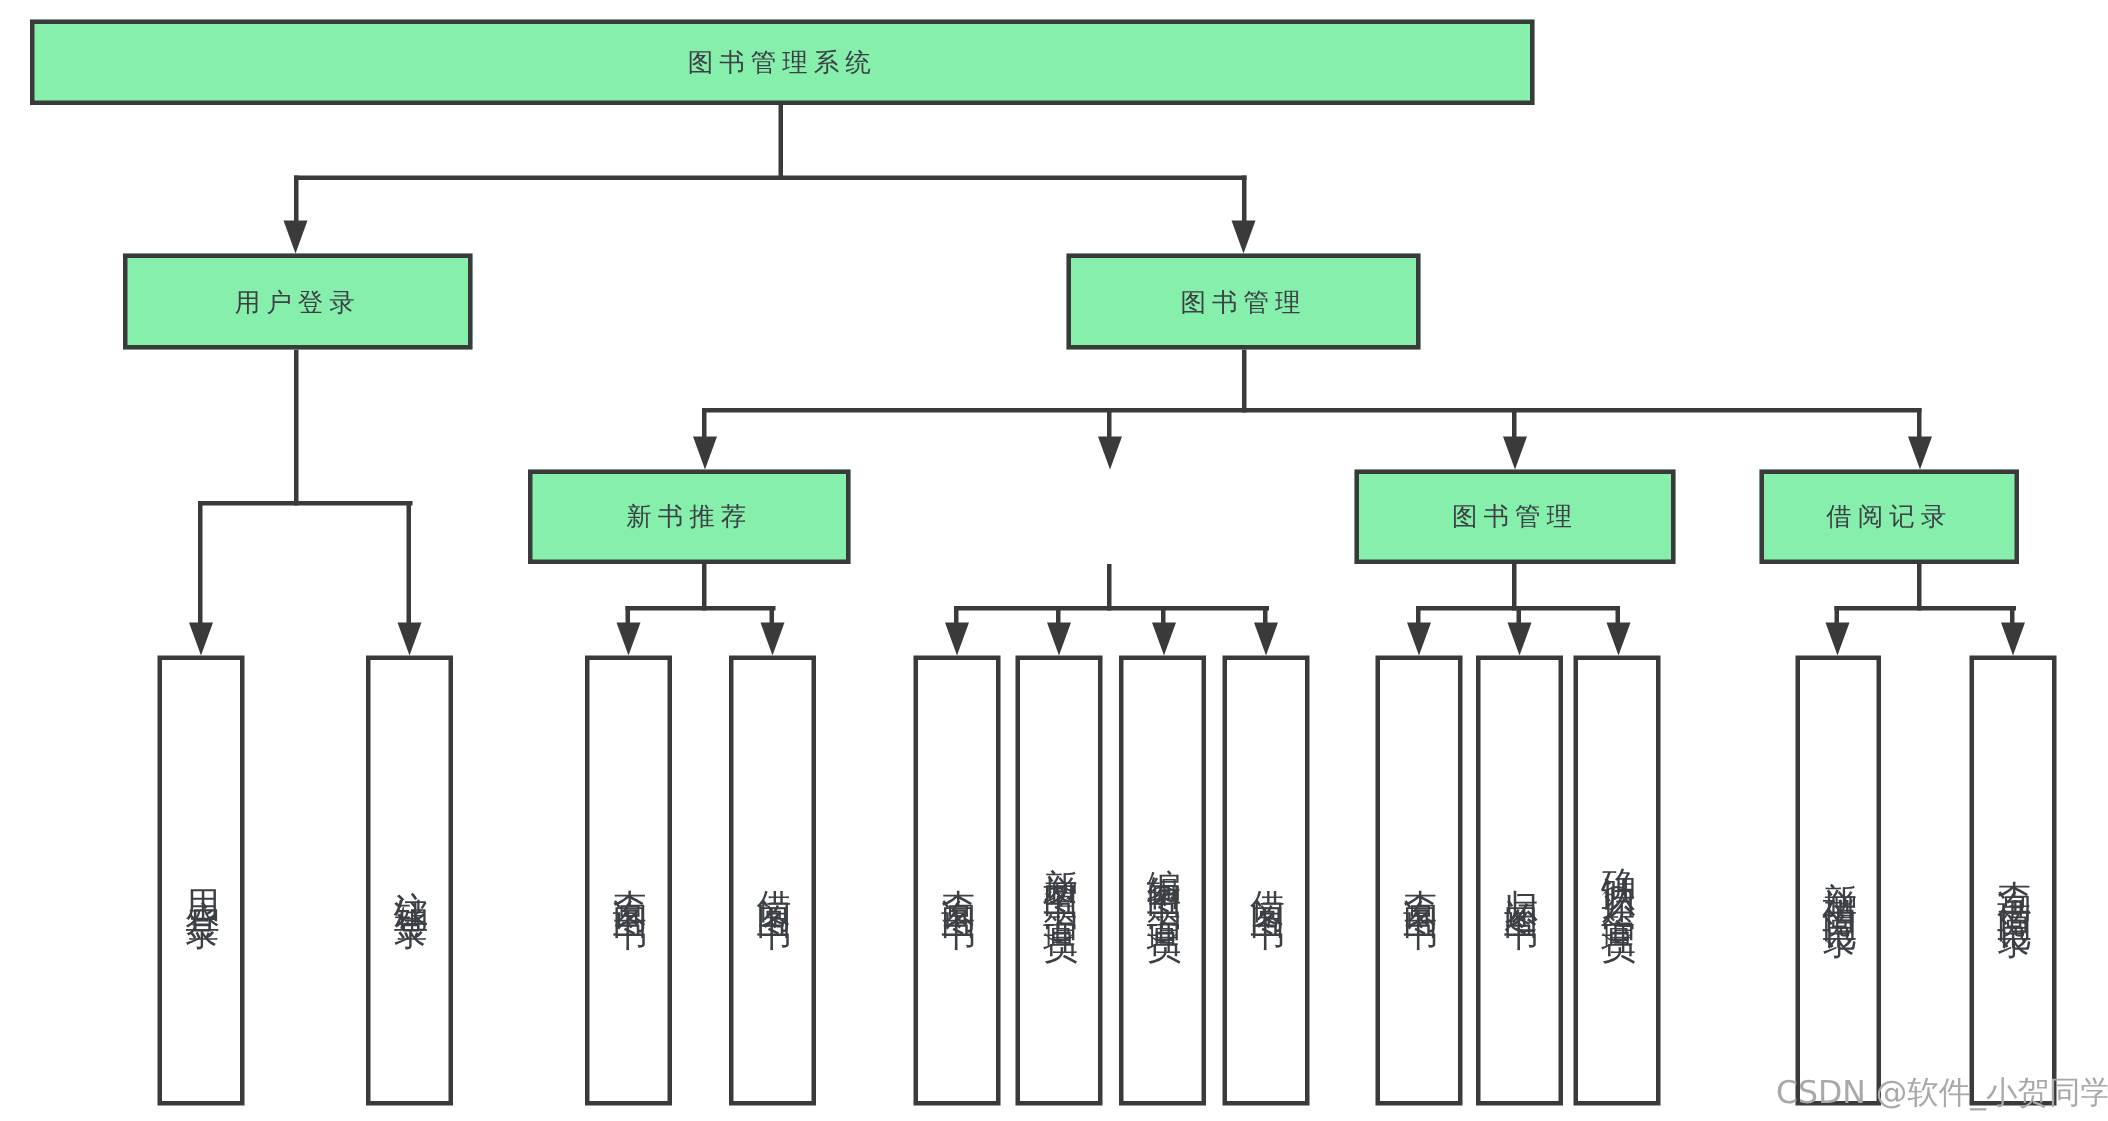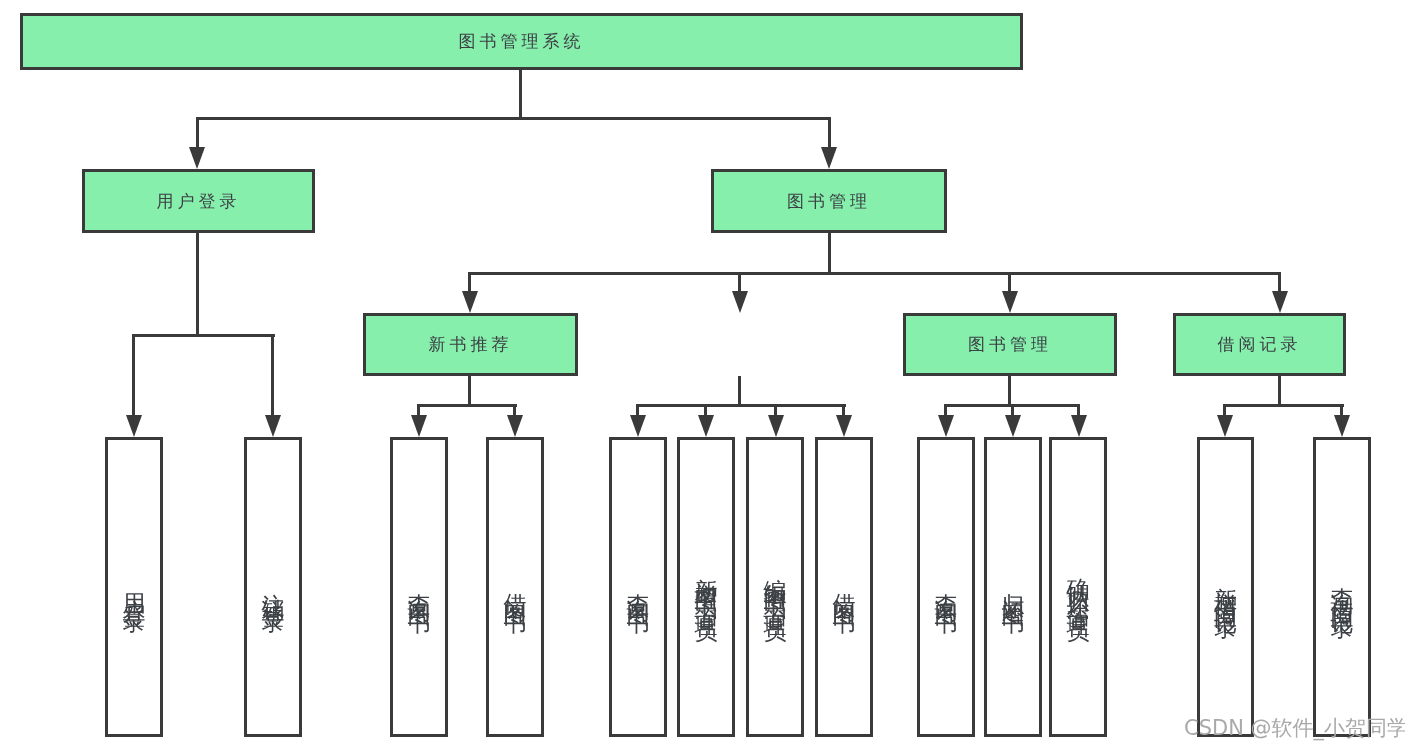--- a/index.html
+++ b/index.html
@@ -107,21 +107,21 @@
   <div class="hl" style="left:468px; top:272px; width:813px;"></div>
   <div class="vl" style="left:468px; top:272px; height:21px;"></div>
   <div class="arrow" style="left:462px; top:291px;"></div>
   <div class="vl" style="left:738px; top:272px; height:21px;"></div>
   <div class="arrow" style="left:732px; top:291px;"></div>
   <div class="vl" style="left:1008px; top:272px; height:21px;"></div>
   <div class="arrow" style="left:1002px; top:291px;"></div>
   <div class="vl" style="left:1278px; top:272px; height:21px;"></div>
   <div class="arrow" style="left:1272px; top:291px;"></div>
 
-  <div class="hnode" style="left:363px; top:313px; width:215px; height:63px;">新书推荐</div>
+  <div class="hnode" style="left:352px; top:313px; width:215px; height:63px;">新书推荐</div>
   <div class="hnode" style="left:903px; top:313px; width:214px; height:63px;">图书管理</div>
   <div class="hnode" style="left:1173px; top:313px; width:173px; height:63px;">借阅记录</div>
 
   <div class="vl" style="left:468px; top:376px; height:31px;"></div>
   <div class="hl" style="left:417px; top:404px; width:100px;"></div>
   <div class="vl" style="left:417px; top:404px; height:12px;"></div>
   <div class="arrow" style="left:411px; top:415px;"></div>
   <div class="vl" style="left:513px; top:404px; height:12px;"></div>
   <div class="arrow" style="left:507px; top:415px;"></div>
 

